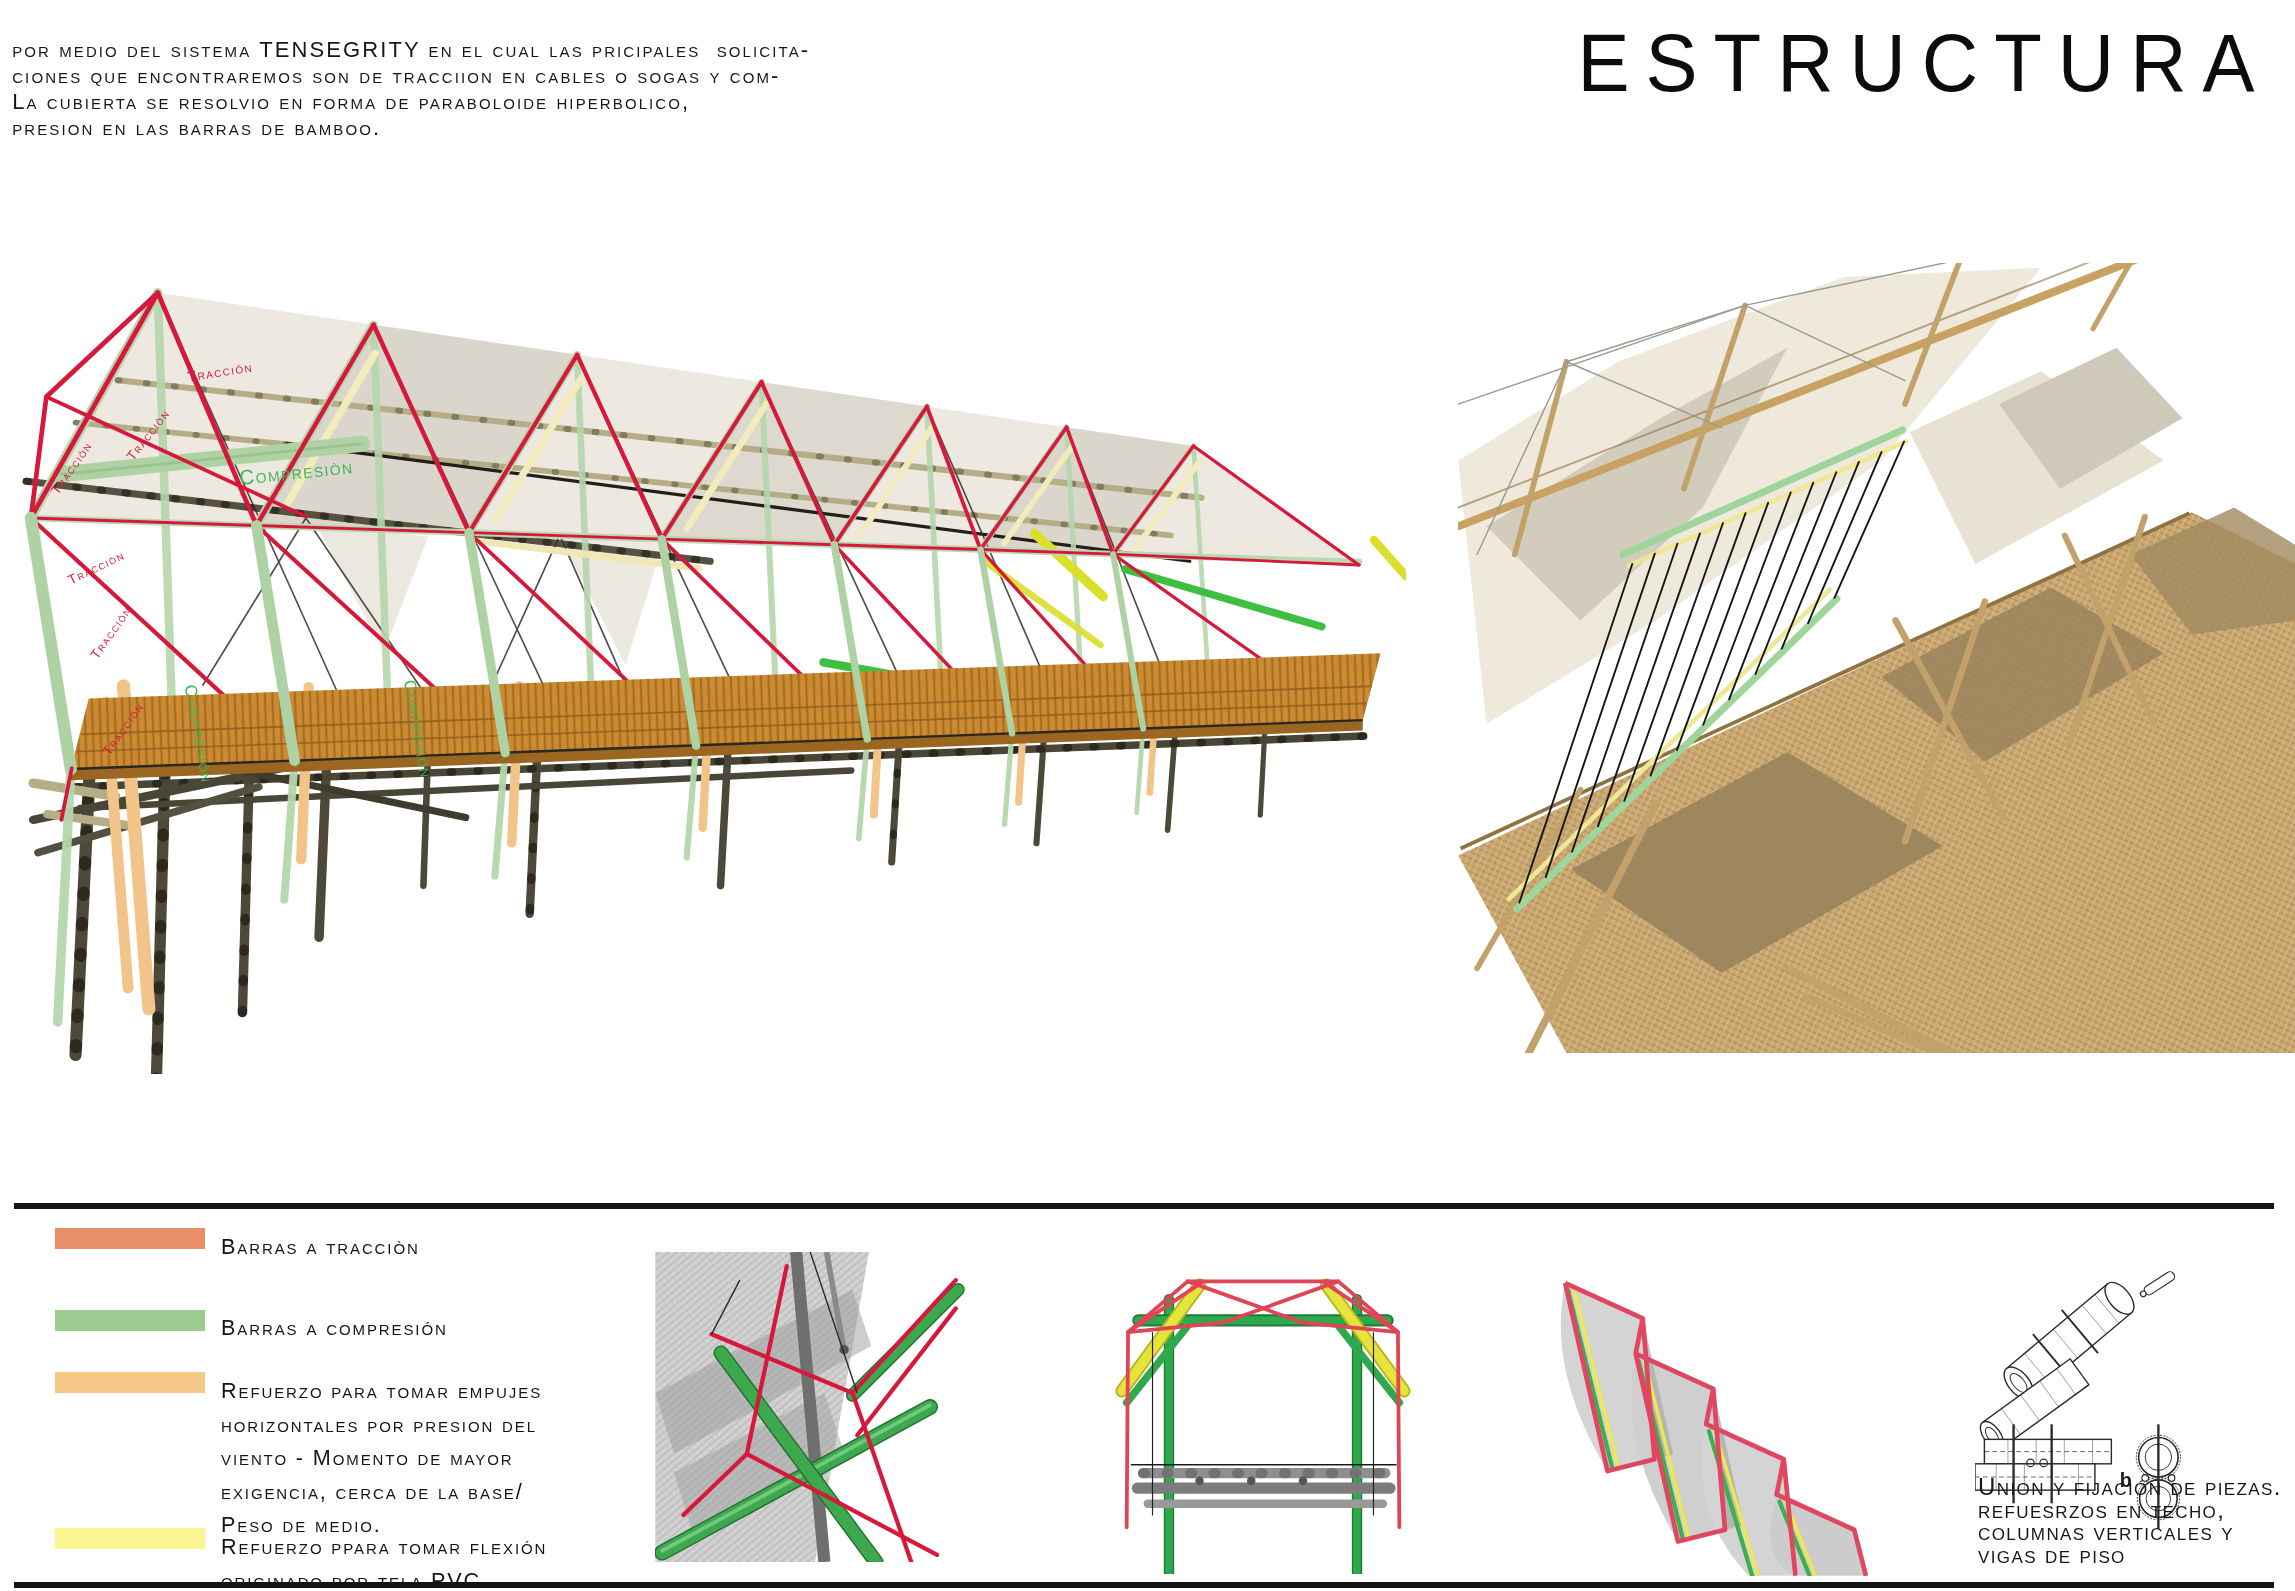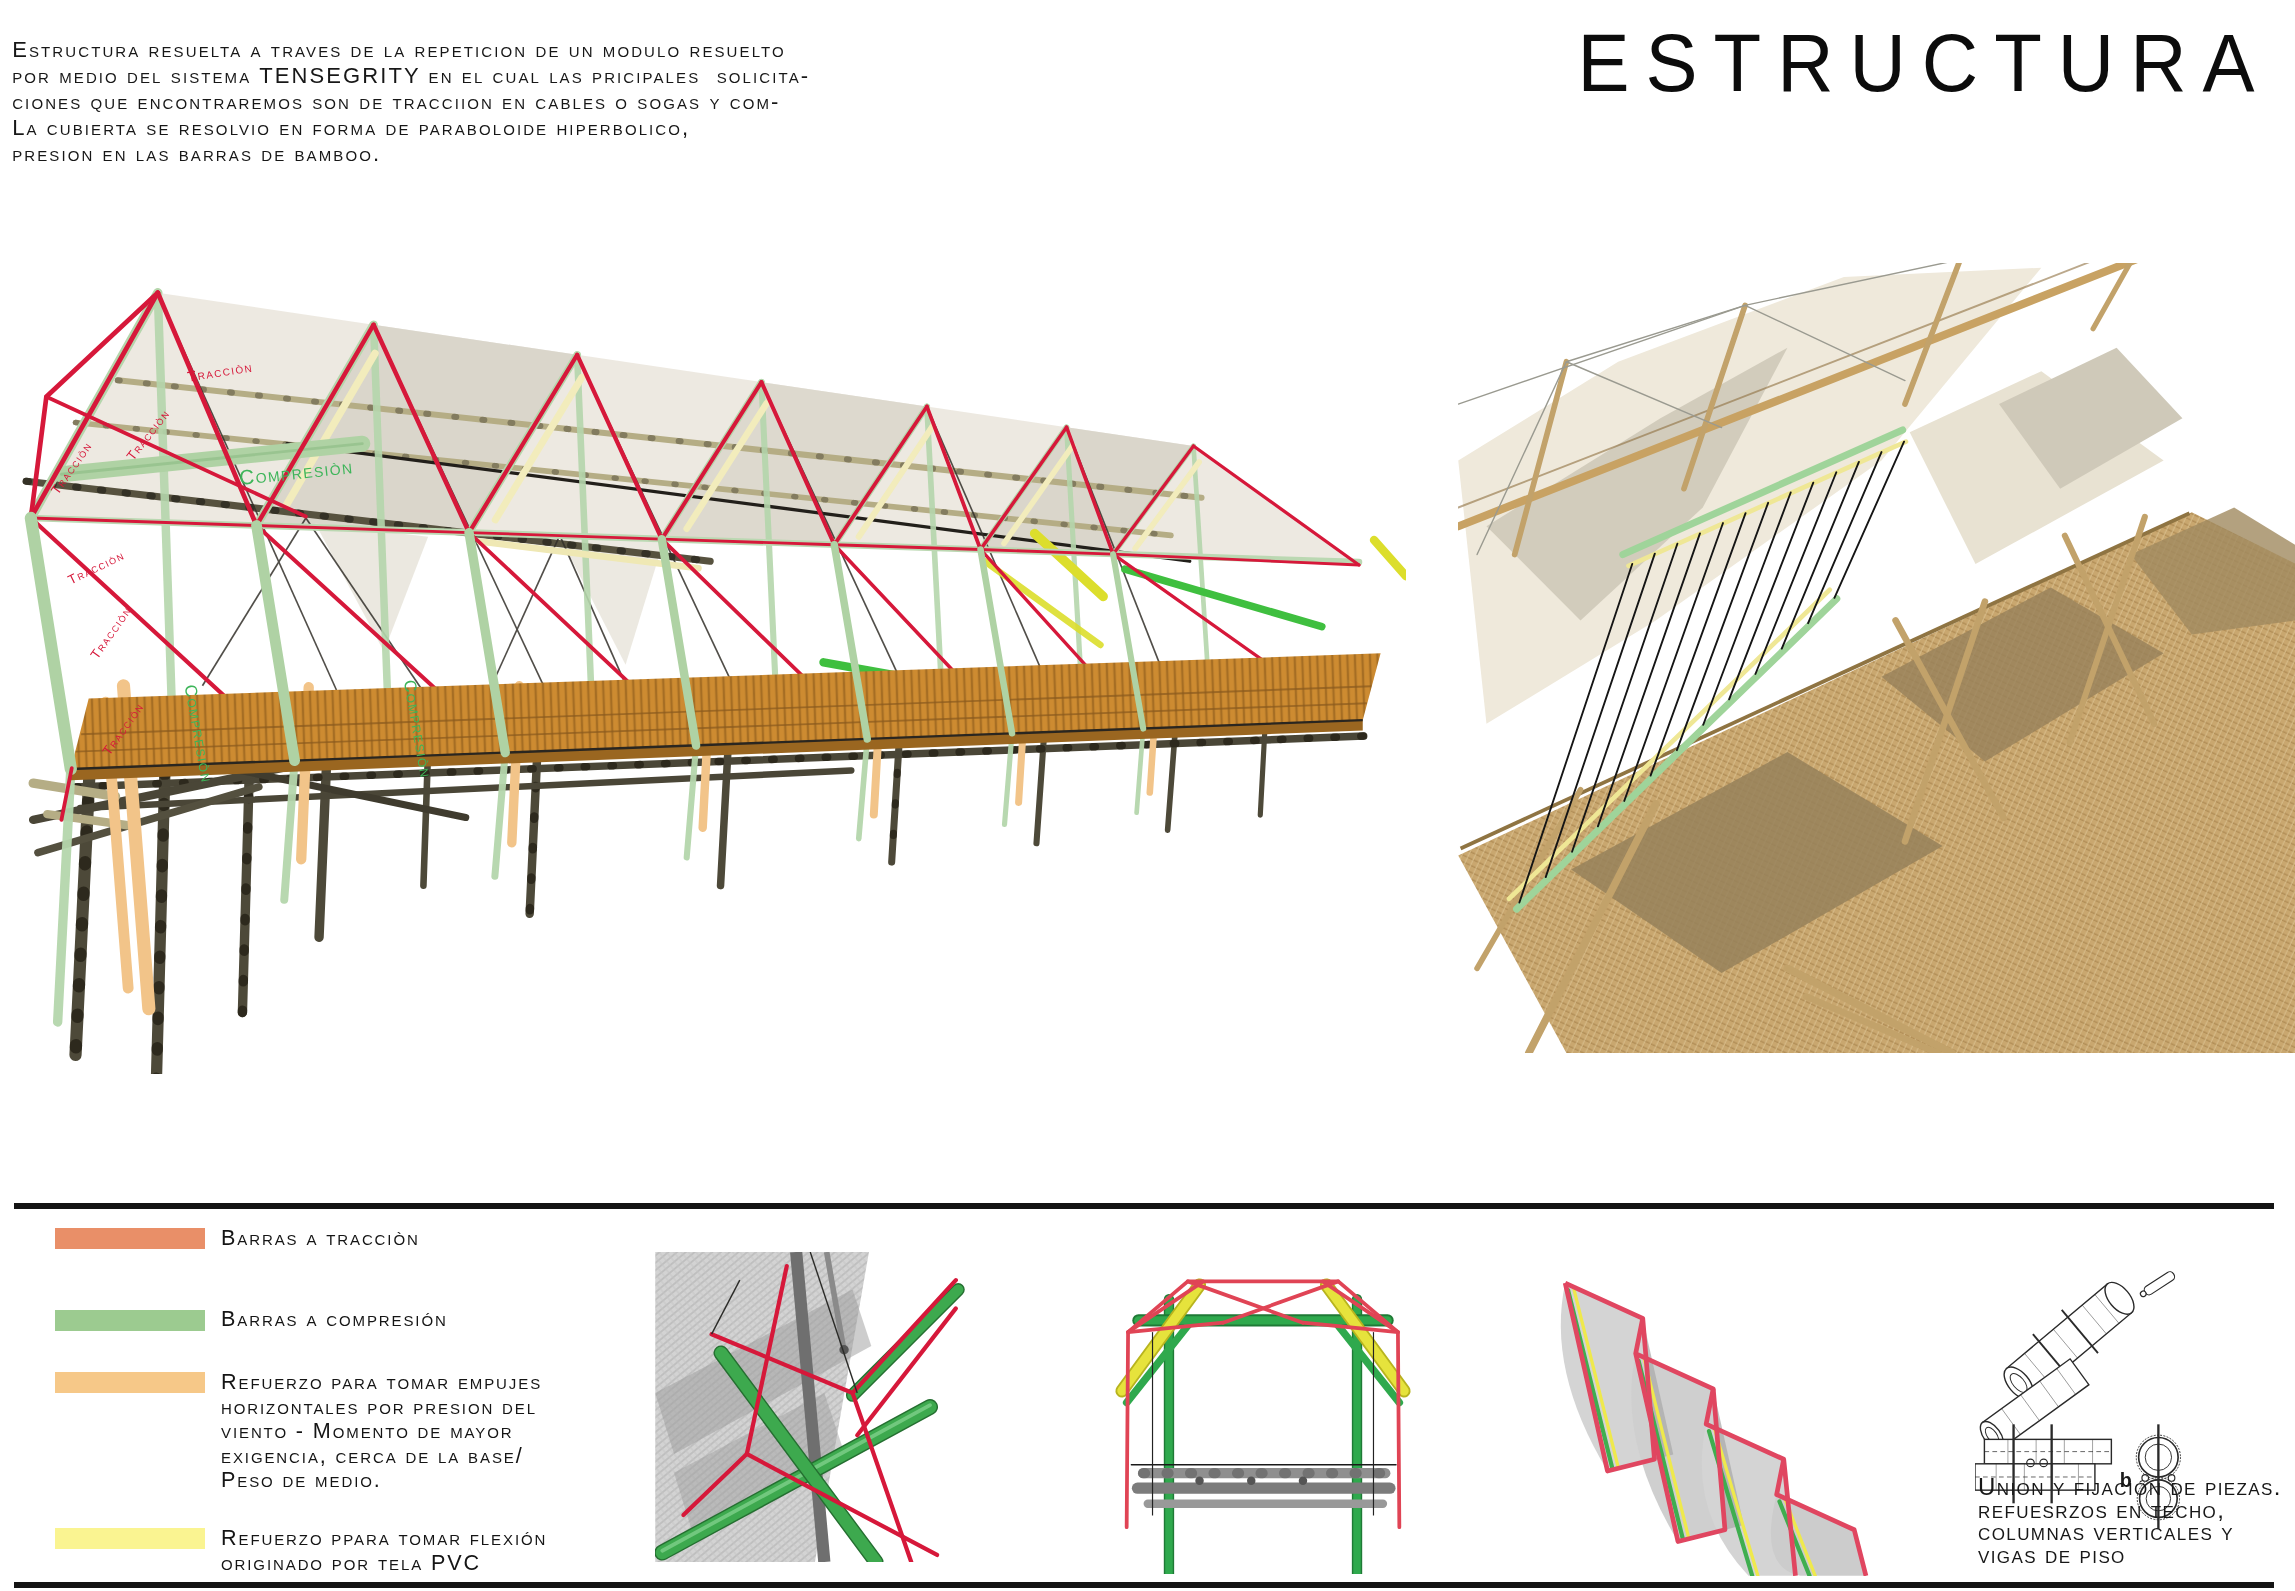--- a/index.html
+++ b/index.html
@@ -13,34 +13,33 @@
   
   #title{right:24.5px;top:16px;font-size:78px;letter-spacing:16px;
          font-weight:500;color:#0c0c0c;white-space:nowrap;
          transform:scaleY(1.04);transform-origin:top right;}
   
   .rule{left:14px;width:2260px;height:5.6px;background:#141414;}
   
   .sw{left:55px;width:150px;height:21px;}
   .legtxt{left:221px;}
   .legtxt .ln{font-variant:small-caps;font-size:21.6px;line-height:24.5px;
-              letter-spacing:1.9px;white-space:pre;color:#151515;}
+              letter-spacing:1.9px;white-space:pre;color:#151515;margin-top:9px;}
   
   #joint-caption{left:1978px;top:1476px;}
   #joint-caption .ln{font-variant:small-caps;font-size:24px;line-height:22.6px;
                      letter-spacing:1.4px;white-space:pre;color:#171717;}
   svg text{font-family:"Liberation Sans",sans-serif;}
   .tlab{font-variant:small-caps;fill:#D6183A;letter-spacing:3px;}
   .clab{font-variant:small-caps;fill:#3DB559;letter-spacing:3px;}
 </style>
 </head>
 <body>
 
 <div id="intro" class="abs">
-  <div class="ln">Estructura resuelta a traves de la repeticion de un modulo resuelto</div>
   <div class="ln">por medio del sistema TENSEGRITY en el cual las pricipales  solicita-</div>
   <div class="ln">ciones que encontraremos son de tracciion en cables o sogas y com-</div>
   <div class="ln">La cubierta se resolvio en forma de paraboloide hiperbolico,</div>
   <div class="ln">presion en las barras de bamboo.</div>
 </div>
 
 <div id="title" class="abs">ESTRUCTURA</div>
 
 <svg class="abs" style="left:4.7px;top:260px" width="1401" height="814" viewBox="0 0 2980 1730">
   <defs>

